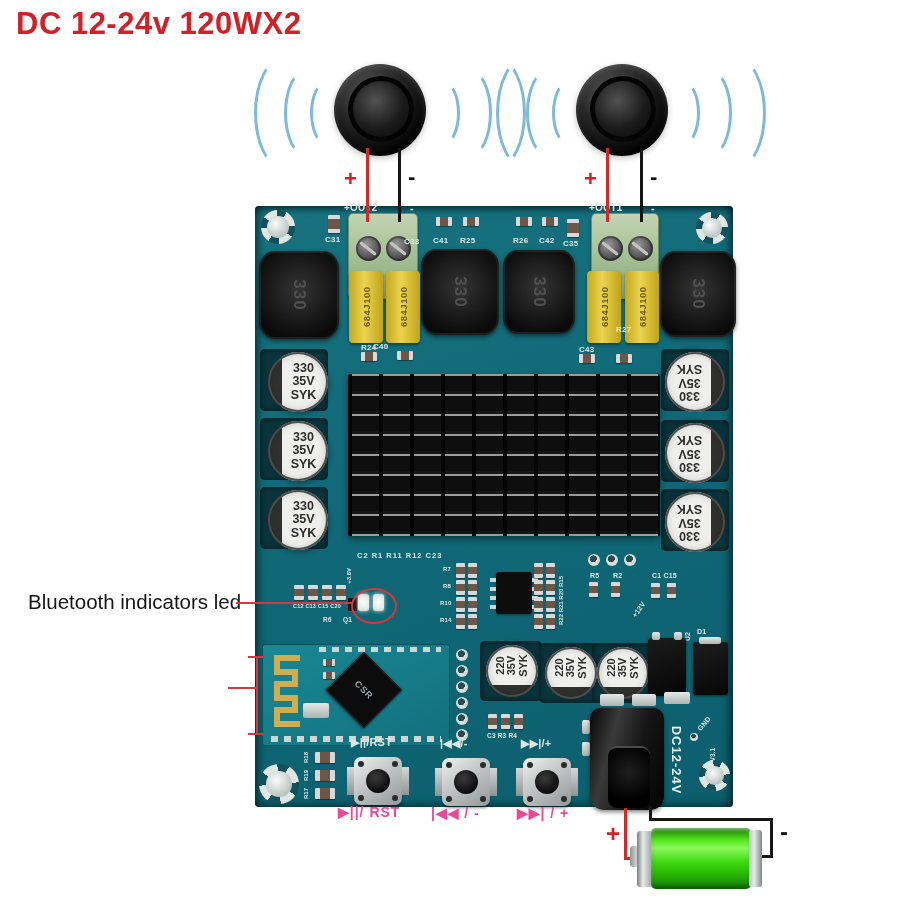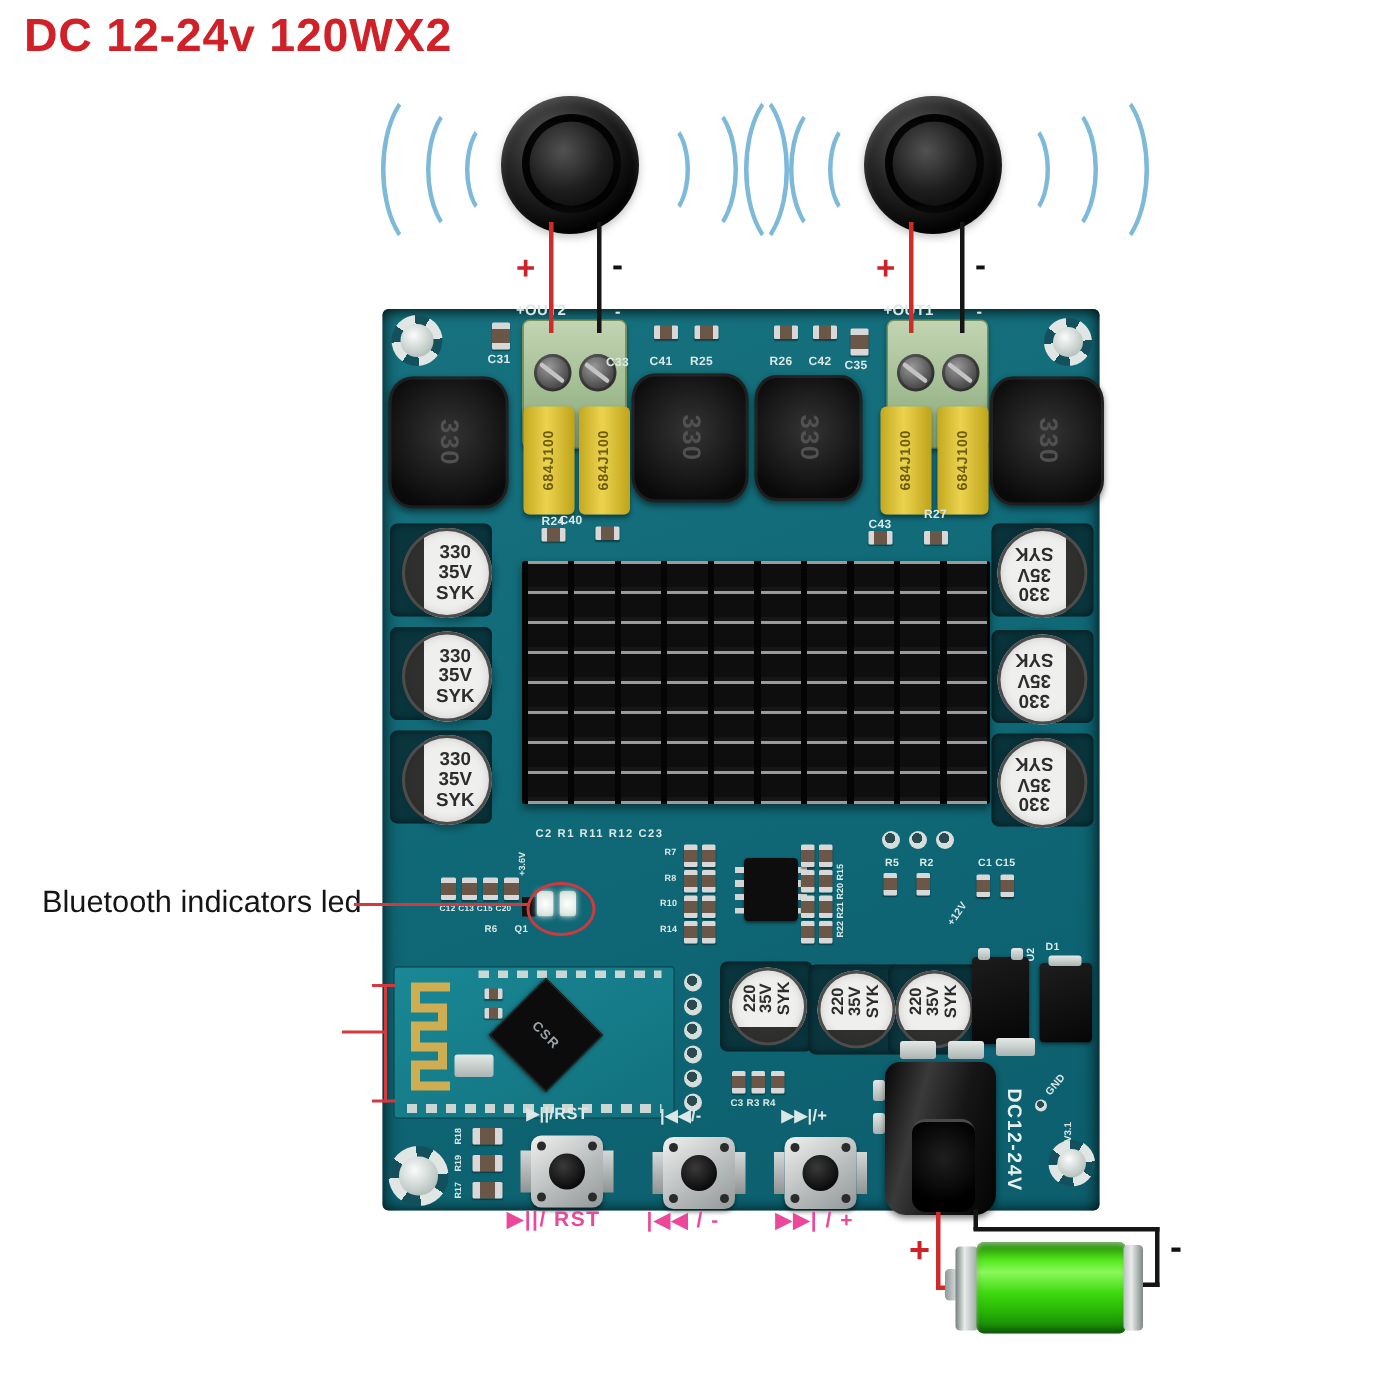--- a/index.html
+++ b/index.html
@@ -174,21 +174,21 @@
   <div class="ycap" style="left:625px;top:271px;">
       <span>684J100</span>
     </div>
 
   <div class="silk" style="left:361px;top:343px;">R24</div>
   <div class="smd" style="left:361px;top:352px;"></div>
   <div class="silk" style="left:373px;top:342px;">C40</div>
   <div class="smd" style="left:397px;top:351px;"></div>
   <div class="silk" style="left:579px;top:345px;">C43</div>
   <div class="smd" style="left:579px;top:354px;"></div>
-  <div class="silk" style="left:616px;top:338px;">R27</div>
+  <div class="silk" style="left:616px;top:325px;">R27</div>
   <div class="smd" style="left:616px;top:354px;"></div>
 
   <div class="dkpad" style="left:260px;top:349px;width:68px;height:62px;"></div>
   <div class="dkpad" style="left:260px;top:418px;width:68px;height:62px;"></div>
   <div class="dkpad" style="left:260px;top:487px;width:68px;height:62px;"></div>
   <div class="ecap" style="left:268px;top:352px;width:60px;height:60px;">
     <div class="tx">
         <span>330</span>
         <span>35V</span>
         <span>SYK</span>

